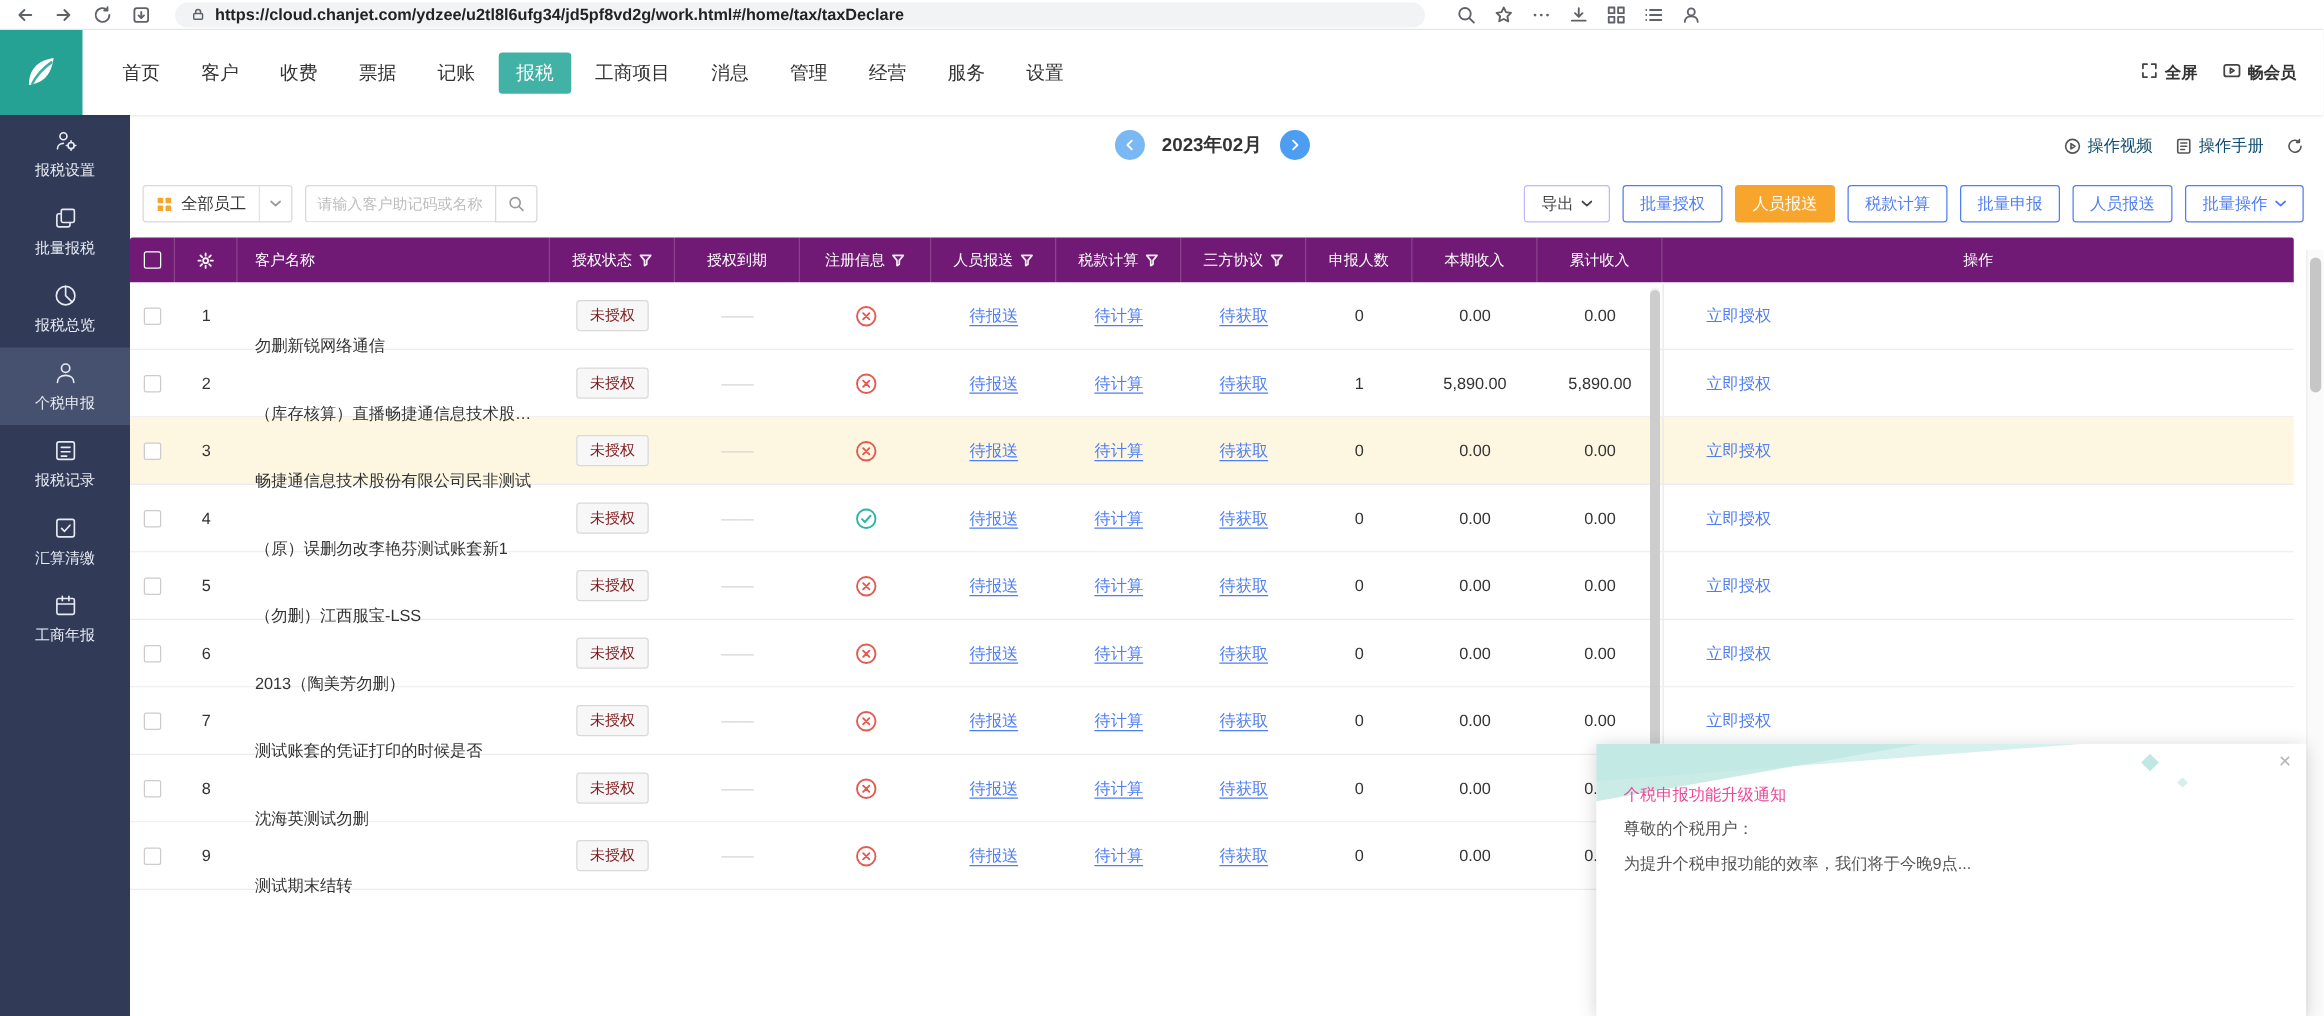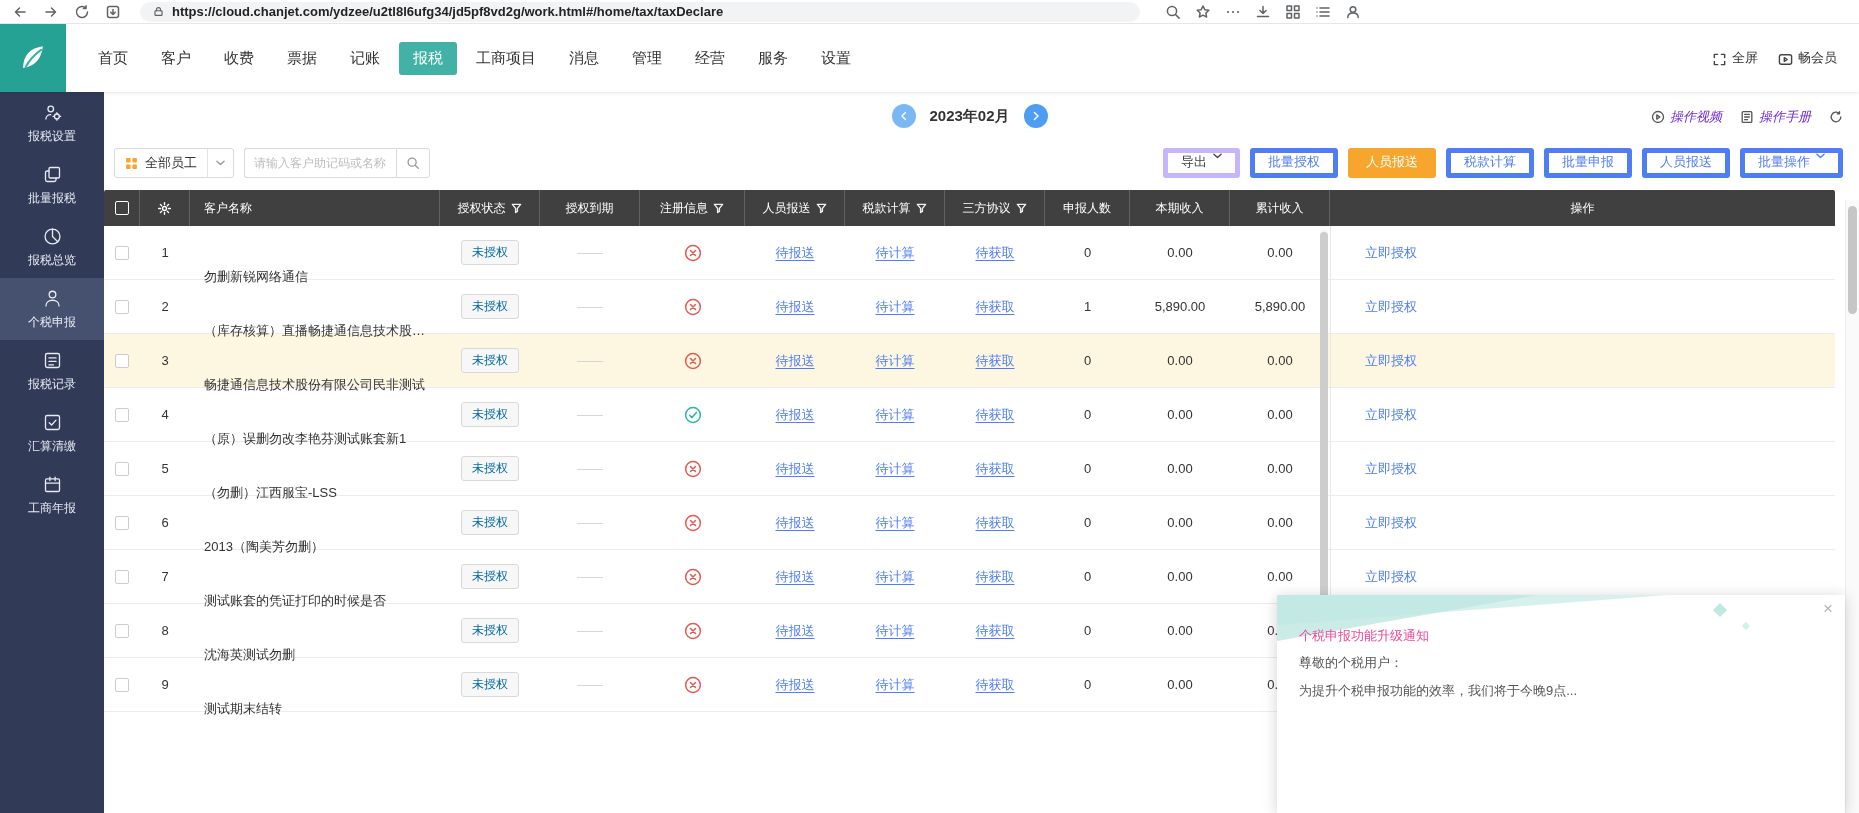--- a/index.html
+++ b/index.html
@@ -27,21 +27,21 @@
     display:flex; align-items:center; box-shadow:0 1px 3px rgba(0,0,0,.10); z-index:10; }
   .logo { width:66px; height:68px; background:#25a294; display:flex; align-items:center;
     justify-content:center; flex:none; }
   .logo svg { width:36px; height:36px; }
   #topnav { display:flex; align-items:center; margin-left:18px; gap:5px; }
   .nav-item { padding:7px 14px; font-size:15px; color:#333; cursor:pointer; border-radius:3px;
     white-space:nowrap; }
   .nav-item.active { background:#43b2a6; color:#fff; }
   .header-right { margin-left:auto; display:flex; align-items:center; gap:20px;
     padding-right:22px; font-size:13px; color:#333; }
-  .hr-item { display:inline-flex; align-items:flex-end; gap:5px; cursor:pointer; }
+  .hr-item { display:inline-flex; align-items:flex-start; gap:5px; cursor:pointer;font-weight:bold; }
   .hr-ic { width:15px; height:15px; color:#444; }
 
   
   .sidebar { position:absolute; left:0; top:92px; bottom:0; width:104px; background:#313b58; z-index:5; }
   .side-item { height:62px; display:flex; flex-direction:column; align-items:center;
     justify-content:center; gap:5px; color:#e8ebf4; font-size:12px; cursor:pointer; }
   .side-item.active { background:#46516f; }
   .side-ic { width:21px; height:21px; color:#e8ebf4; }
 
   
@@ -49,21 +49,21 @@
 
   .month-row { position:relative; height:30px; margin-top:12px; }
   .month-nav { position:absolute; left:50%; top:0; transform:translateX(-50%);
     display:flex; align-items:center; gap:14px; }
   .m-arrow { width:24px; height:24px; border-radius:50%; border:none; display:flex;
     align-items:center; justify-content:center; cursor:pointer; color:#fff; }
   .m-prev { background:#7ab8f3; } .m-next { background:#4d9df2; }
   .m-arrow .icon { width:10px; height:10px; }
   .month-label { font-size:15px; font-weight:bold; color:#333; }
   .help-links { position:absolute; right:16px; top:4px; display:flex; align-items:center;
-    gap:18px; color:#6d28d9; font-size:13px;font-style:italic; }
+    gap:18px; color:#0c4a6e; font-size:13px; }
   .help-link { display:inline-flex; align-items:center; gap:5px; cursor:pointer; }
   .help-ic { width:14px; height:14px; color:#555; }
   .help-refresh { width:14px; height:14px; color:#555; cursor:pointer; }
 
   .filter-row { display:flex; align-items:center; margin-top:14px; padding:0 16px 0 34px; }
   .fr-left { display:flex; align-items:center; gap:10px; }
   .dropdown { height:30px; border:1px solid #d9d9d9; border-radius:3px; background:#fff;
     display:flex; align-items:center; font-size:13px; color:#333; cursor:pointer; }
   .dd-main { display:flex; align-items:center; gap:7px; padding:0 10px; }
   .dd-ic { width:13px; height:13px; }
@@ -72,49 +72,49 @@
   .caret { width:9px; height:6px; }
   .search-wrap { display:flex; }
   .search { width:152px; height:30px; border:1px solid #d9d9d9; border-right:none;
     border-radius:3px 0 0 3px; padding:0 9px; font-size:12px; color:#333; outline:none;
     font-family:inherit; }
   .search::placeholder { color:#bdbdbd; }
   .search-btn { width:34px; height:30px; border:1px solid #d9d9d9; border-radius:0 3px 3px 0;
     background:#fff; display:flex; align-items:center; justify-content:center; cursor:pointer; }
   .search-ic { width:14px; height:14px; color:#999; }
   .actions { margin-left:auto; display:flex; gap:10px; }
-  .btn { height:30px; padding:0 13px; border-radius:3px; background:#fff; border:5px solid #c4b5fd;
-    color:#444; font-size:13px; display:inline-flex; align-items:flex-start; gap:6px; cursor:pointer;
+  .btn { height:30px; padding:0 13px; border-radius:3px; background:#fff; border:1px solid #c4b5fd;
+    color:#444; font-size:13px; display:inline-flex; align-items:center; gap:6px; cursor:pointer;
     white-space:nowrap; font-family:inherit; }
   .btn.outline { border-color:#4f7df2; color:#4f7df2; }
   .btn.primary { background:#f7a52c; border-color:#f7a52c; color:#fff; }
   .btn-caret { width:9px; height:6px; }
 
   
   .table { position:relative; margin:12px 24px 0 24px; }
   .thead, .trow { display:grid;
     grid-template-columns:36px 50px 250px 100px 100px 105px 100px 100px 100px 85px 100px 100px 1fr; }
-  .thead { background:#404040; color:#fff; height:36px; border-radius:2px 2px 0 0; font-size:12px; }
+  .thead { background:#701a75; color:#fff; height:36px; border-radius:2px 2px 0 0; font-size:12px; }
   .th { display:flex; align-items:center; justify-content:center; gap:5px; height:100%;
     border-right:1px solid rgba(255,255,255,.18); }
   .th:last-child { border-right:none; }
   .th-name { justify-content:flex-start; padding-left:14px; }
   .filter-ic { width:11px; height:11px; color:#fff; opacity:.92; cursor:pointer; }
   .gear-ic { width:15px; height:15px; color:#fff; cursor:pointer; }
   .cb { width:14px; height:14px; border:1px solid #ccc; border-radius:2px; background:#fff;
     display:inline-block; cursor:pointer; }
   .cb-head { border-color:#fff; background:transparent; }
   .trow { height:54px; border-bottom:1px solid #ececec; font-size:13px; color:#333;
     align-items:center; background:#fff; }
   .trow.highlight { background:#fdf7e2; }
   .td { min-width:0; }
   .t-center { text-align:center; display:flex; align-items:center; justify-content:center; }
   .c-name { white-space:nowrap; overflow:hidden; text-overflow:ellipsis; padding:0 8px 0 14px;margin-top:48px; }
   .badge { display:inline-block; padding:3px 10px; background:#f7f7f7; border:1px solid #d9d9d9;
-    border-radius:3px; color:#0369a1; font-size:12px; }
+    border-radius:3px; color:#7f1d1d; font-size:12px; }
   .c-expire { color:#d2d2d2; }
   .reg-ic { width:18px; height:18px; }
   .reg-ic.err { color:#e25a50; } .reg-ic.ok { color:#2ab5a5; }
   .cell-link { color:#4f7df2; text-decoration:underline; text-underline-offset:3px; cursor:pointer; }
   .c-op { align-self:stretch; display:flex; align-items:center; padding-left:34px;
     border-left:1px solid #e8e8e8; }
   .op-link { color:#4f7df2; cursor:pointer; }
 
   .table-scrollbar { position:absolute; top:40px; right:507px; width:8px; height:480px;
     background:#f4f4f4; border-radius:4px; z-index:6; }

